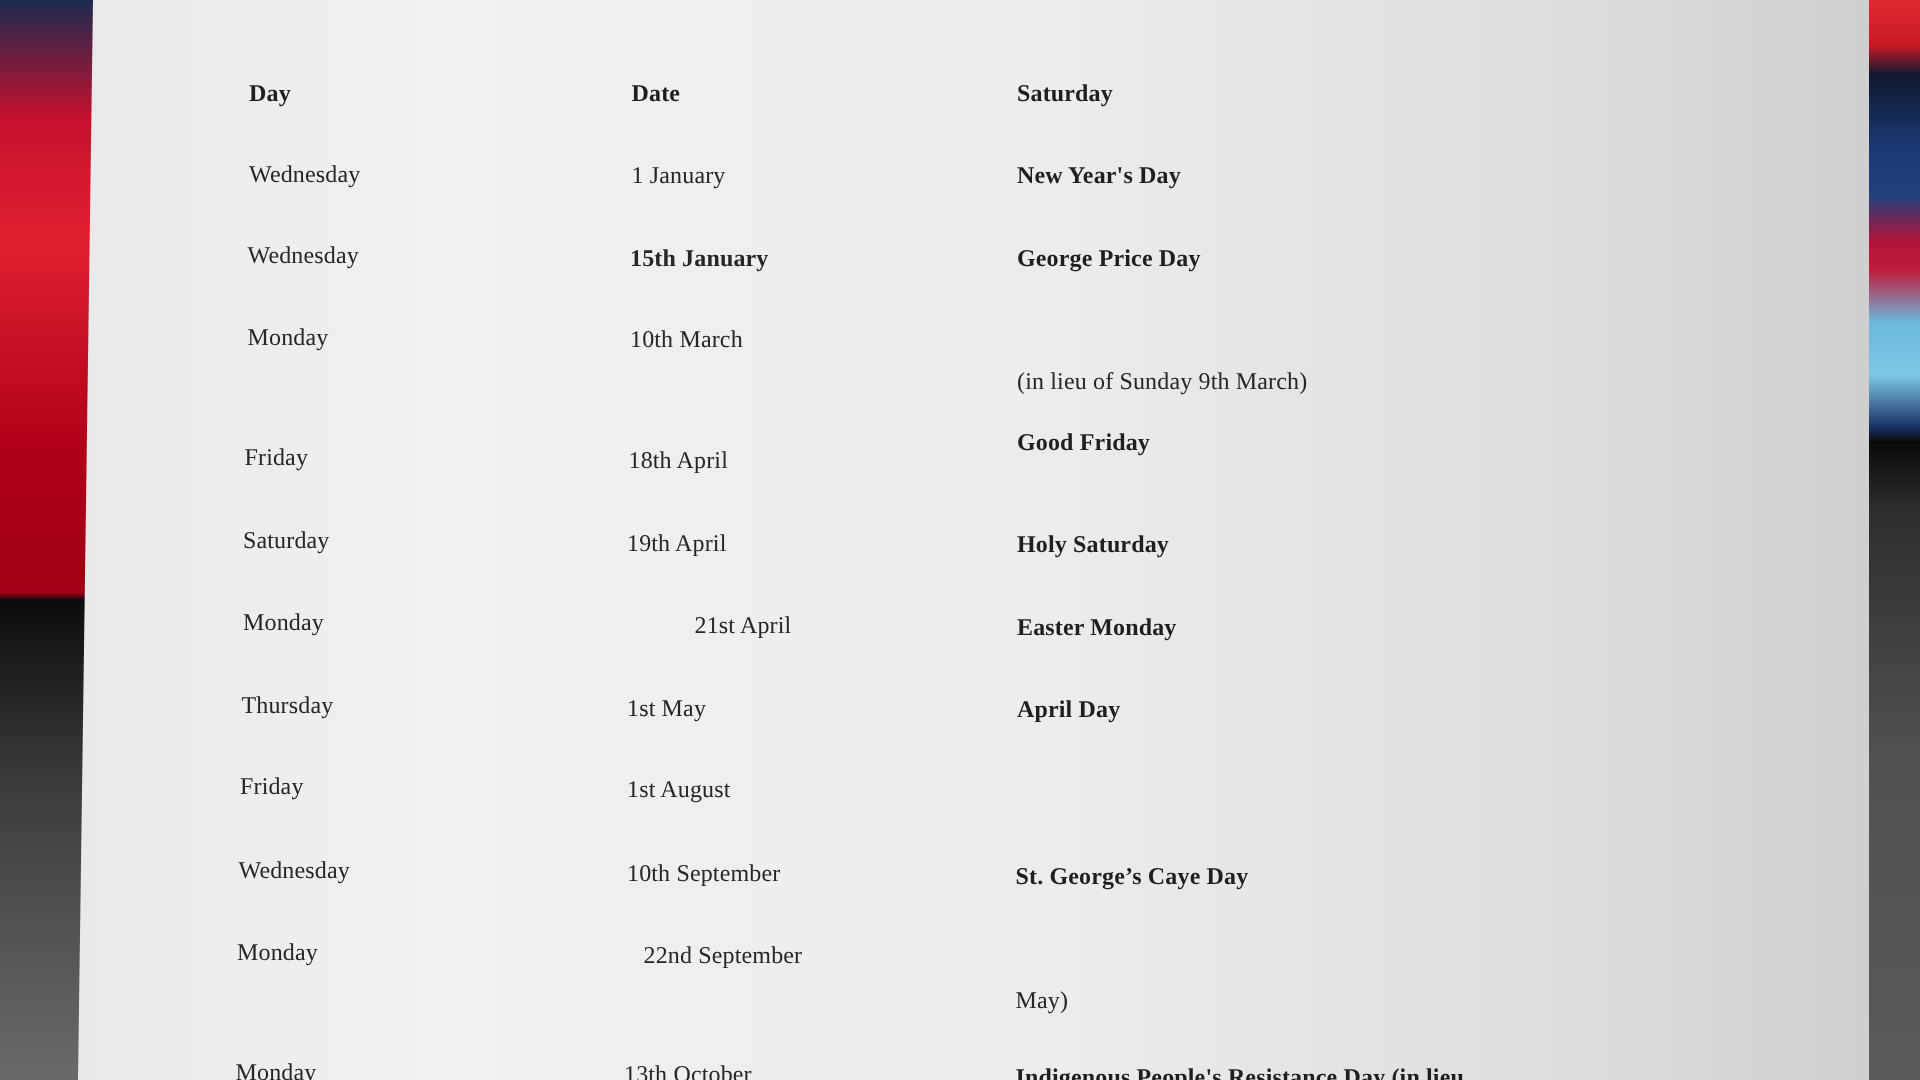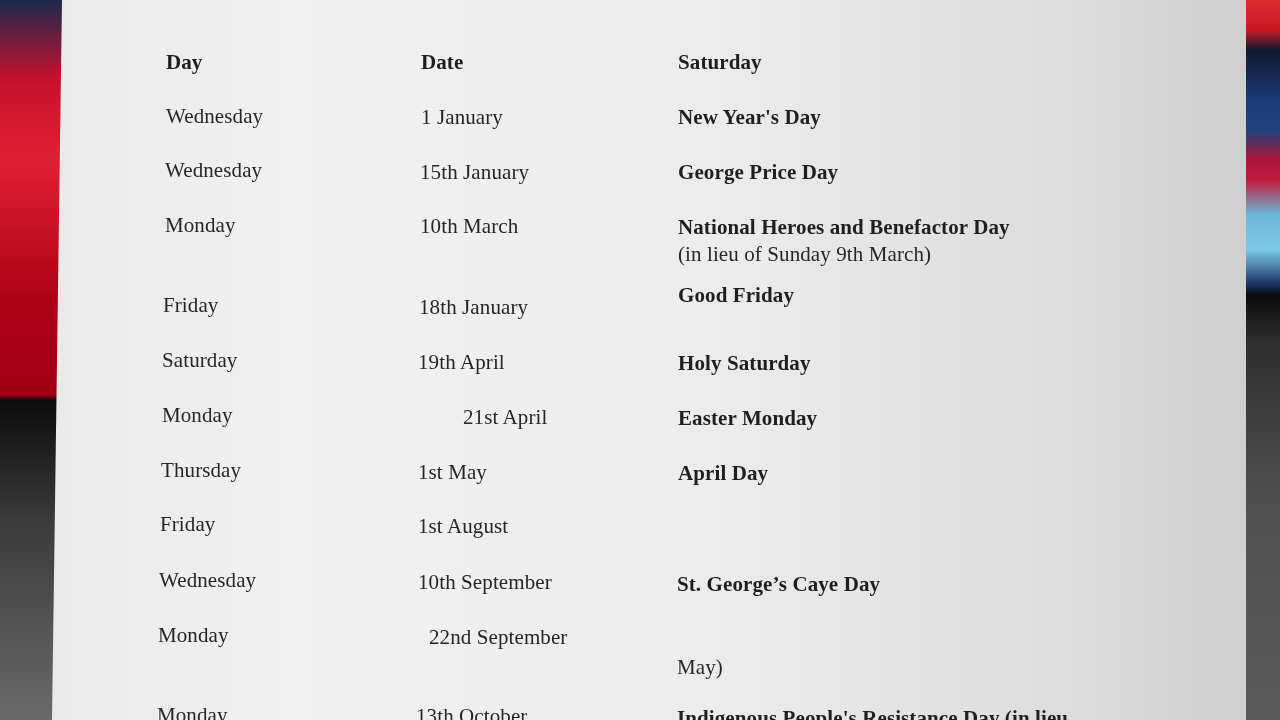--- a/index.html
+++ b/index.html
@@ -16,21 +16,21 @@
     position:absolute; right:0; top:0; width:60px; height:720px;
     background:linear-gradient(180deg,#e02a30 0px,#c81a24 30px,#10182e 50px,#1c3a78 100px,#20417e 130px,#b0143a 160px,#c01c3c 180px,#6ab8dc 215px,#7cc8e6 250px,#1a3064 285px,#0a0a0a 295px,#2e2e2e 340px,#505050 500px,#5a5a5a 720px);
   }
   .paper {
     position:absolute; left:52px; top:0; width:1194px; height:720px;
     background:linear-gradient(90deg,#e9e9e9 0%,#f1f1f1 20%,#ececec 55%,#dcdcdc 85%,#cfcfcf 100%);
     clip-path:polygon(10px 0, 1194px 0, 1194px 720px, 0 720px);
     box-shadow:0 0 6px rgba(0,0,0,.4);
   }
   .cell {
-    position:absolute; font-size:21px; color:#262626; white-space:nowrap;
+    position:absolute; font-size:16px; color:#262626; white-space:nowrap;
     letter-spacing:0.1px; line-height:27px;
   }
   .hdr { font-weight:bold; color:#1e1e1e; }
   .occ { font-weight:bold; color:#1f1f1f; }
   .note { font-weight:normal; }
 </style>
 </head>
 <body>
 
 <div class="bg-left"></div>
@@ -40,30 +40,29 @@
 
   <div class="cell hdr" style="left:114px;top:49px;">Day</div>
   <div class="cell hdr" style="left:369px;top:49px;">Date</div>
   <div class="cell hdr" style="left:626px;top:49px;">Saturday</div>
 
   <div class="cell" style="left:114px;top:103px;">Wednesday</div>
   <div class="cell" style="left:369px;top:104px;">1 January</div>
   <div class="cell occ" style="left:626px;top:104px;">New Year's Day</div>
 
   <div class="cell" style="left:113px;top:157px;">Wednesday</div>
-  <div class="cell" style="left:368px;top:159px;">15th January</div>
+  <div class="cell" style="left:368px;top:159px;font-weight:bold;">15th January</div>
   <div class="cell occ" style="left:626px;top:159px;">George Price Day</div>
 
   <div class="cell" style="left:113px;top:212px;">Monday</div>
   <div class="cell" style="left:368px;top:213px;">10th March</div>
-  <div class="cell occ" style="left:626px;top:214px;">National Heroes and Benefactor Day</div>
   <div class="cell note" style="left:626px;top:241px;">(in lieu of Sunday 9th March)</div>
 
   <div class="cell" style="left:111px;top:292px;">Friday</div>
-  <div class="cell" style="left:367px;top:294px;">18th January</div>
+  <div class="cell" style="left:367px;top:294px;">18th April</div>
   <div class="cell occ" style="left:626px;top:282px;text-align:center;">Good Friday</div>
 
   <div class="cell" style="left:110px;top:347px;">Saturday</div>
   <div class="cell" style="left:366px;top:349px;">19th April</div>
   <div class="cell occ" style="left:626px;top:350px;">Holy Saturday</div>
 
   <div class="cell" style="left:110px;top:402px;">Monday</div>
   <div class="cell" style="left:366px;top:404px;margin-left:45px;">21st April</div>
   <div class="cell occ" style="left:626px;top:405px;">Easter Monday</div>
 

